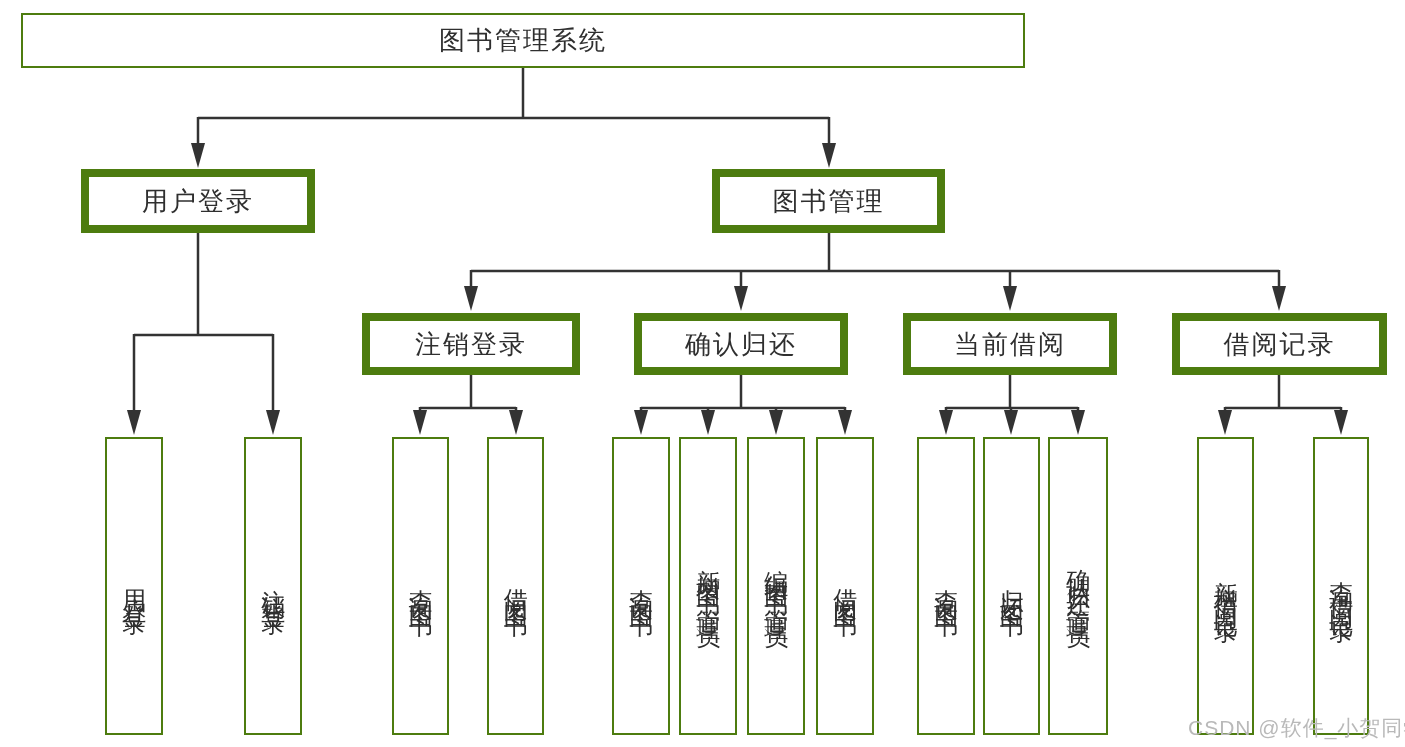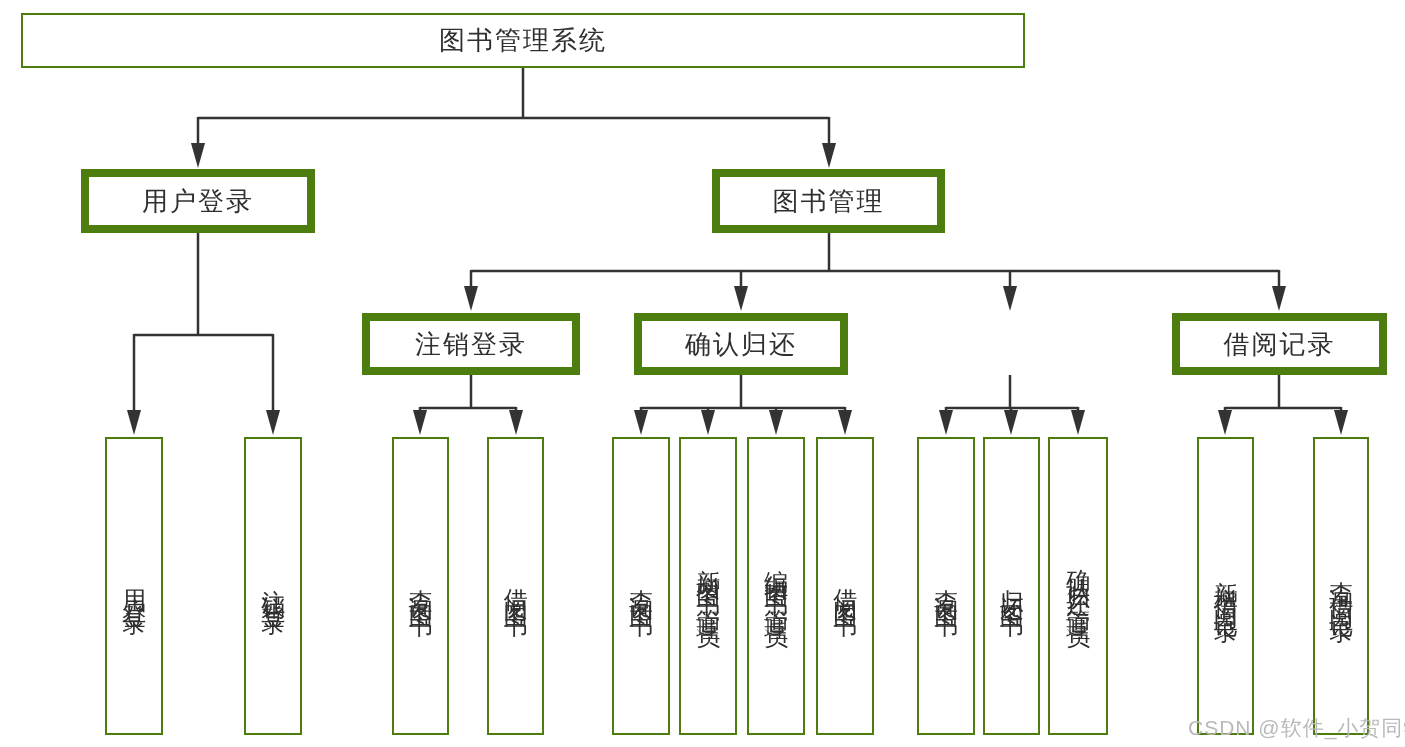--- a/index.html
+++ b/index.html
@@ -125,20 +125,23 @@
   <div class="node h" style="left:712px;top:169px;width:233px;height:64px;">
     <span>图书管理</span>
   </div>
 
   <div class="node h" style="left:362px;top:313px;width:218px;height:62px;">
     <span>注销登录</span>
   </div>
   <div class="node h" style="left:634px;top:313px;width:214px;height:62px;">
     <span>确认归还</span>
   </div>
+  <div class="node h" style="left:903px;top:313px;width:214px;height:62px;">
+    <span>当前借阅</span>
+  </div>
   <div class="node h" style="left:1172px;top:313px;width:215px;height:62px;">
     <span>借阅记录</span>
   </div>
 
   <div class="node v" style="left:105px;top:437px;width:58px;height:298px;">
     <span class="vlabel">用户登录</span>
   </div>
   <div class="node v" style="left:244px;top:437px;width:58px;height:298px;">
     <span class="vlabel">注销登录</span>
   </div>

